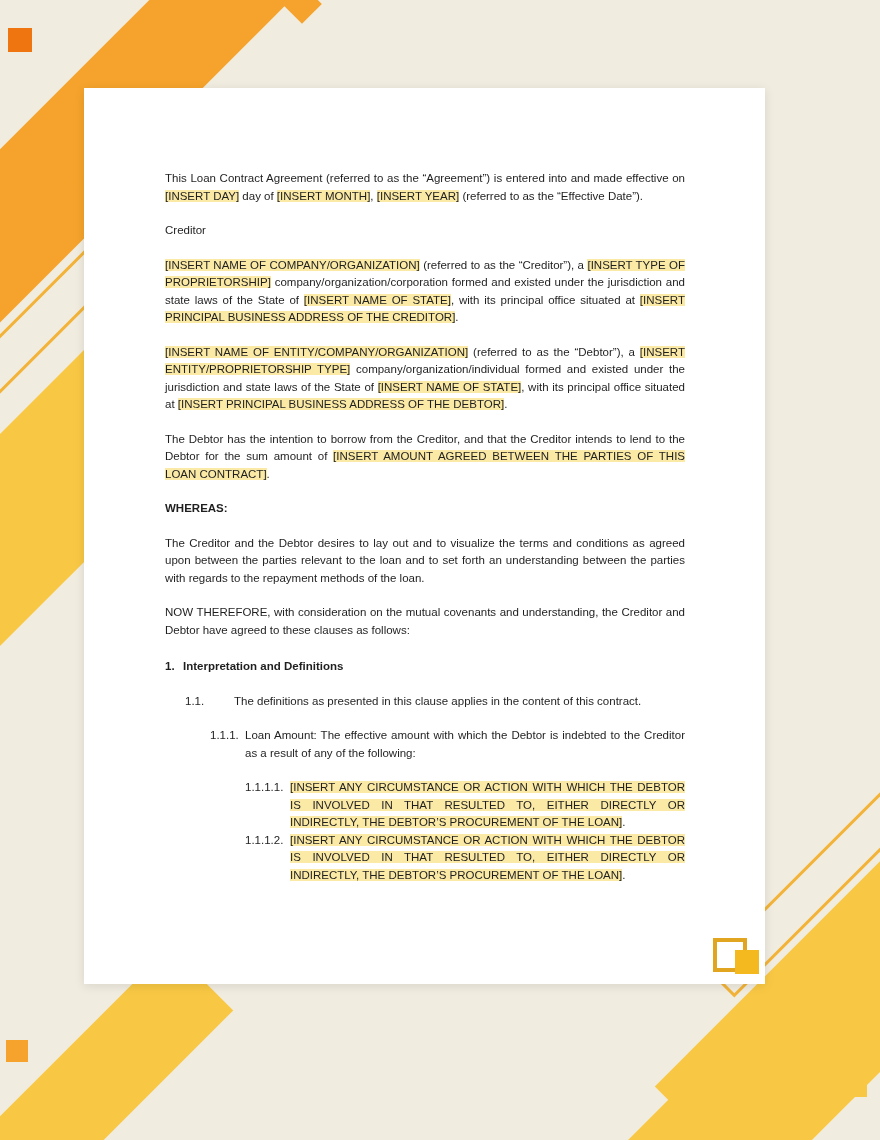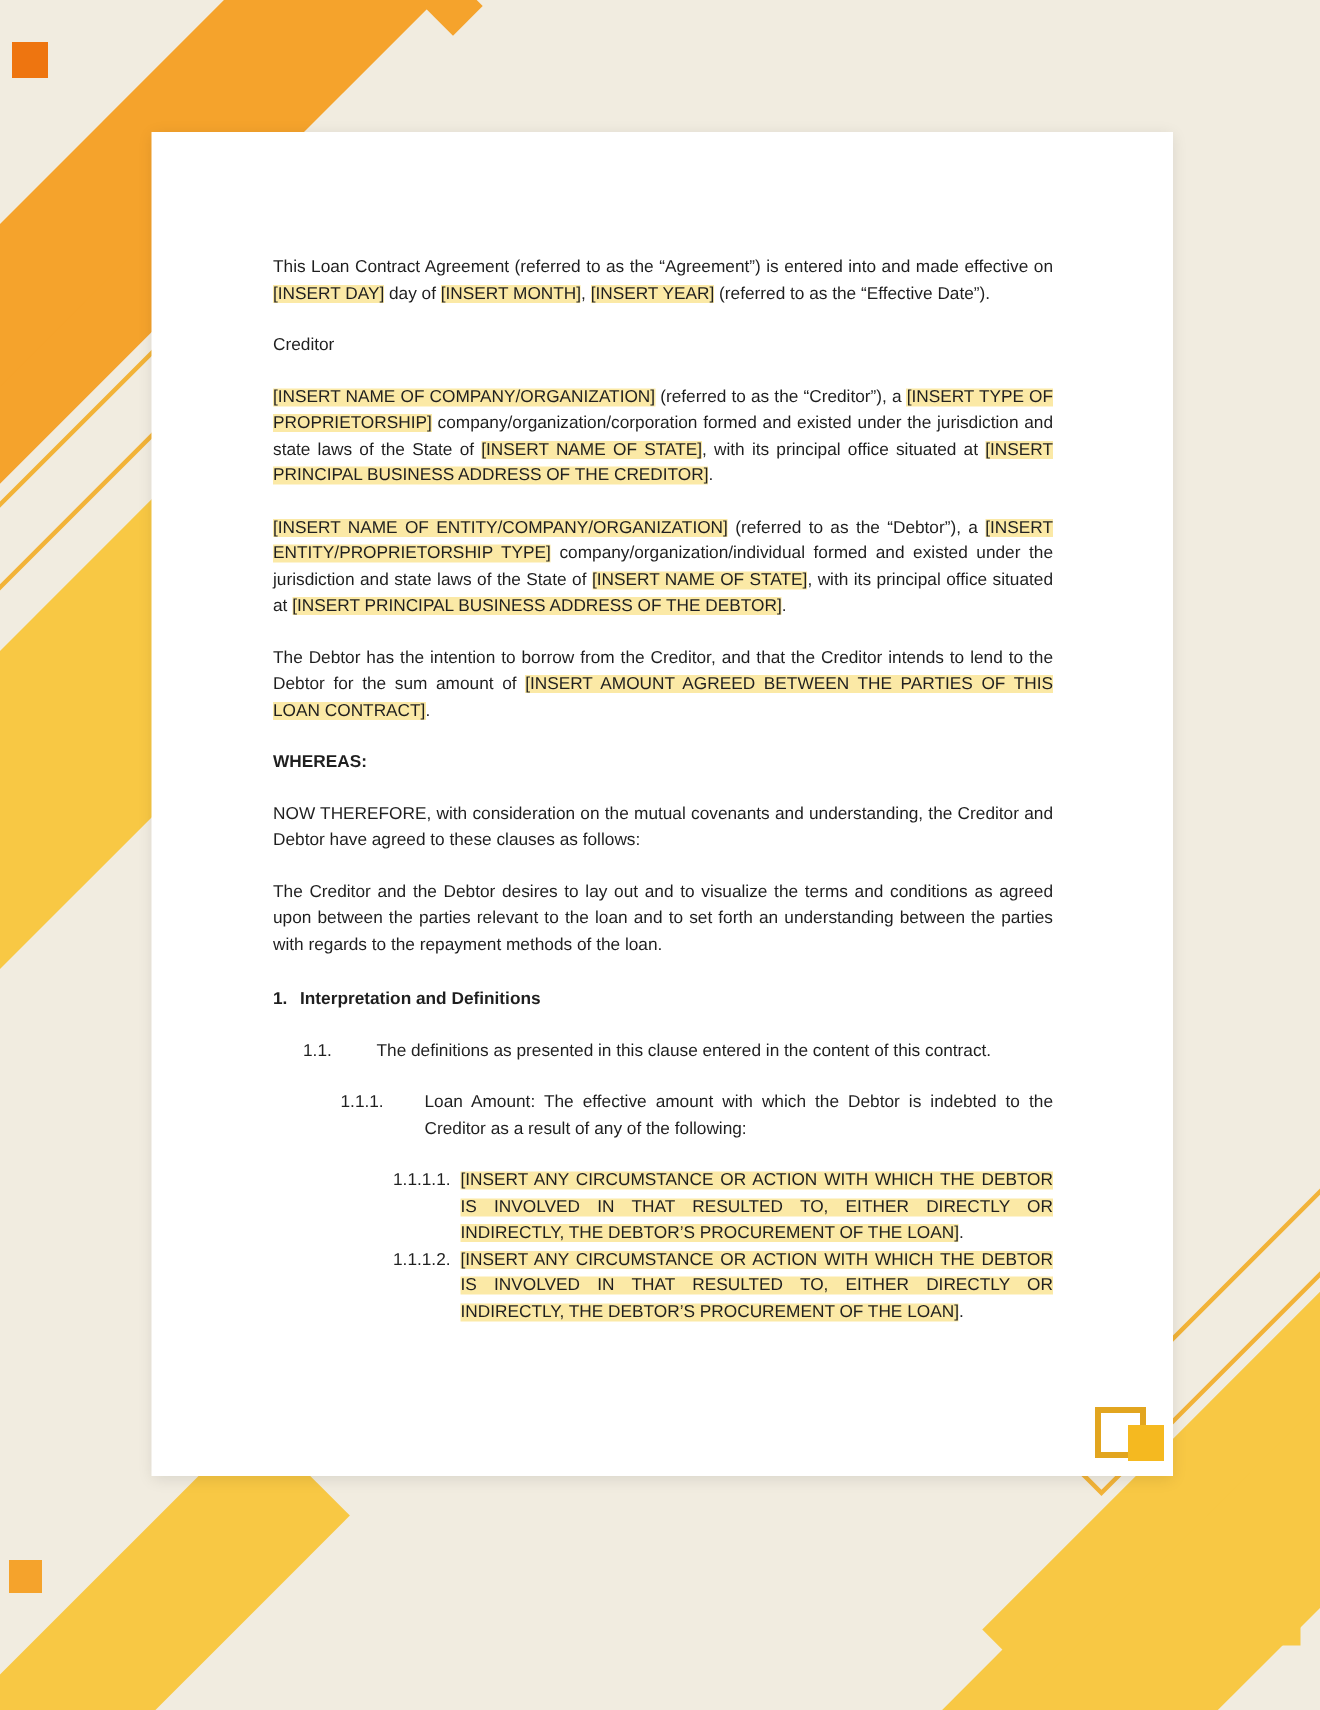--- a/index.html
+++ b/index.html
@@ -28,21 +28,21 @@
   .d7  { left:450px;  top:995px; width:700px; height:130px; }
   .d8  { left:600px;  top:902px; width:500px; height:52px; }
   .d9  { left:660px;  top:818px; width:400px; height:36px; }
   .d10 { left:845px;  top:1075px; width:22px; height:22px; }
   .d11 { left:-140px; top:1075px; width:400px; height:90px; }
   .d12 { left:6px;    top:1040px; width:22px; height:22px; }
 
   
   .page {
     position:absolute;
-    left:101px; top:88px;
+    left:84px; top:88px;
     width:681px; height:896px;
     background:#ffffff;
     box-shadow: 0 2px 10px rgba(0,0,0,0.10);
   }
 
   .content {
     position:absolute;
     left:81px; top:82px; width:520px;
     font-size:11.5px;
     line-height:17.5px;
@@ -51,21 +51,21 @@
   }
 
   .blk { margin:0 0 17px 0; }
   .p-bold { font-weight:bold; }
   .h1 { font-weight:bold; margin-top:19px; }
   .num-row { display:flex; }
   .num { flex:0 0 auto; }
   .txt { flex:1 1 auto; min-width:0; }
   .h1  .num { width:18px; }
   .li2 { margin-left:20px;gap:24px; } .li2 .num { width:25px; }
-  .li3 { margin-left:45px;gap:21px; } .li3 .num { width:35px; }
+  .li3 { margin-left:45px; } .li3 .num { width:35px; }
   .li4 { margin-left:80px; margin-bottom:0; } .li4 .num { width:45px; }
 
   .hl { background: var(--highlight, #fbe9a6); }
 
   
   .logo { position:absolute; right:2px; bottom:4px; width:52px; height:46px; }
 </style>
 </head>
 <body>
 
@@ -85,29 +85,29 @@
   <div class="decor stripe-orange d12"></div>
 
   <div class="page">
     <div class="content">
         <div class="blk p"><span class="txt"><span class="">This Loan Contract Agreement (referred to as the “Agreement”) is entered into and made effective on </span><span class="hl">[INSERT DAY]</span><span class=""> day of </span><span class="hl">[INSERT MONTH]</span><span class="">, </span><span class="hl">[INSERT YEAR]</span><span class=""> (referred to as the “Effective Date”).</span></span></div>
         <div class="blk p"><span class="txt"><span class="">Creditor</span></span></div>
         <div class="blk p"><span class="txt"><span class="hl">[INSERT NAME OF COMPANY/ORGANIZATION]</span><span class=""> (referred to as the “Creditor”), a </span><span class="hl">[INSERT TYPE OF PROPRIETORSHIP]</span><span class=""> company/organization/corporation formed and existed under the jurisdiction and state laws of the State of </span><span class="hl">[INSERT NAME OF STATE]</span><span class="">, with its principal office situated at </span><span class="hl">[INSERT PRINCIPAL BUSINESS ADDRESS OF THE CREDITOR]</span><span class="">.</span></span></div>
         <div class="blk p"><span class="txt"><span class="hl">[INSERT NAME OF ENTITY/COMPANY/ORGANIZATION]</span><span class=""> (referred to as the “Debtor”), a </span><span class="hl">[INSERT ENTITY/PROPRIETORSHIP TYPE]</span><span class=""> company/organization/individual formed and existed under the jurisdiction and state laws of the State of </span><span class="hl">[INSERT NAME OF STATE]</span><span class="">, with its principal office situated at </span><span class="hl">[INSERT PRINCIPAL BUSINESS ADDRESS OF THE DEBTOR]</span><span class="">.</span></span></div>
         <div class="blk p"><span class="txt"><span class="">The Debtor has the intention to borrow from the Creditor, and that the Creditor intends to lend to the Debtor for the sum amount of </span><span class="hl">[INSERT AMOUNT AGREED BETWEEN THE PARTIES OF THIS LOAN CONTRACT]</span><span class="">.</span></span></div>
         <div class="blk p p-bold"><span class="txt"><span class="">WHEREAS:</span></span></div>
+        <div class="blk p"><span class="txt"><span class="">The Creditor and the Debtor desires to lay out and to visualize the terms and conditions as agreed upon between the parties relevant to the loan and to set forth an understanding between the parties with regards to the repayment methods of the loan.</span></span></div>
         <div class="blk p"><span class="txt"><span class="">NOW THEREFORE, with consideration on the mutual covenants and understanding, the Creditor and Debtor have agreed to these clauses as follows:</span></span></div>
-        <div class="blk p"><span class="txt"><span class="">The Creditor and the Debtor desires to lay out and to visualize the terms and conditions as agreed upon between the parties relevant to the loan and to set forth an understanding between the parties with regards to the repayment methods of the loan.</span></span></div>
         <div class="blk h1 num-row">
           <span class="num">1.</span>
           <span class="txt"><span class="">Interpretation and Definitions</span></span>
         </div>
         <div class="blk li2 num-row">
           <span class="num">1.1.</span>
-          <span class="txt"><span class="">The definitions as presented in this clause entered in the content of this contract.</span></span>
+          <span class="txt"><span class="">The definitions as presented in this clause applies in the content of this contract.</span></span>
         </div>
         <div class="blk li3 num-row">
           <span class="num">1.1.1.</span>
           <span class="txt"><span class="">Loan Amount: The effective amount with which the Debtor is indebted to the Creditor as a result of any of the following:</span></span>
         </div>
         <div class="blk li4 num-row">
           <span class="num">1.1.1.1.</span>
           <span class="txt"><span class="hl">[INSERT ANY CIRCUMSTANCE OR ACTION WITH WHICH THE DEBTOR IS INVOLVED IN THAT RESULTED TO, EITHER DIRECTLY OR INDIRECTLY, THE DEBTOR’S PROCUREMENT OF THE LOAN]</span><span class="">.</span></span>
         </div>
         <div class="blk li4 num-row">

